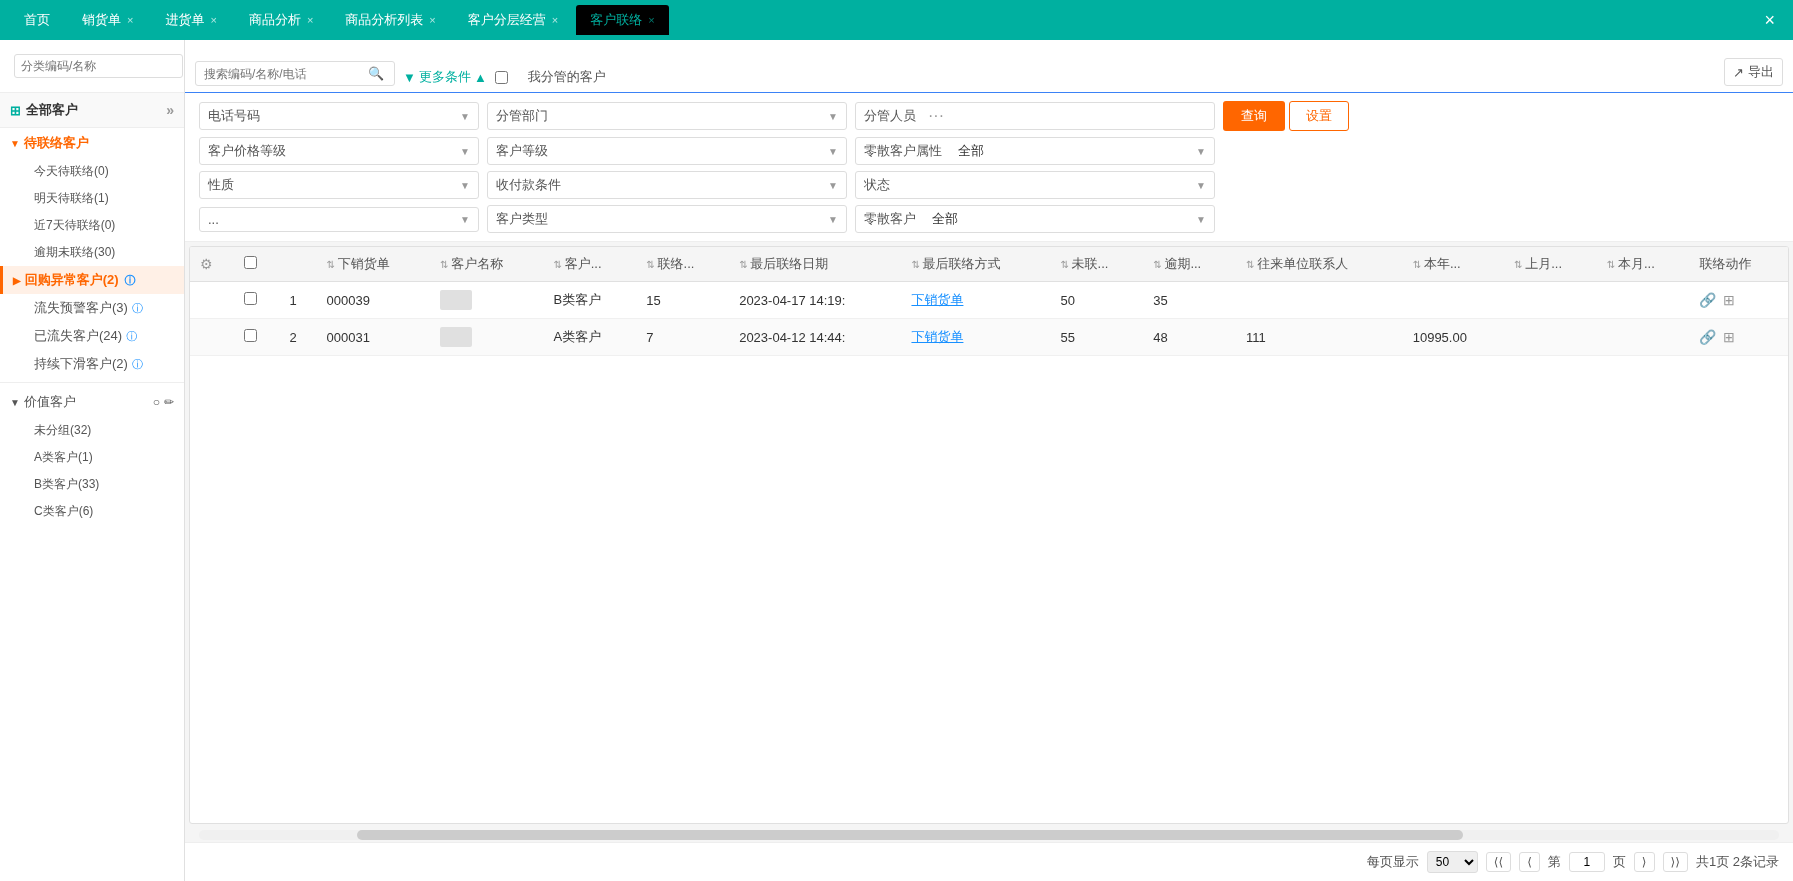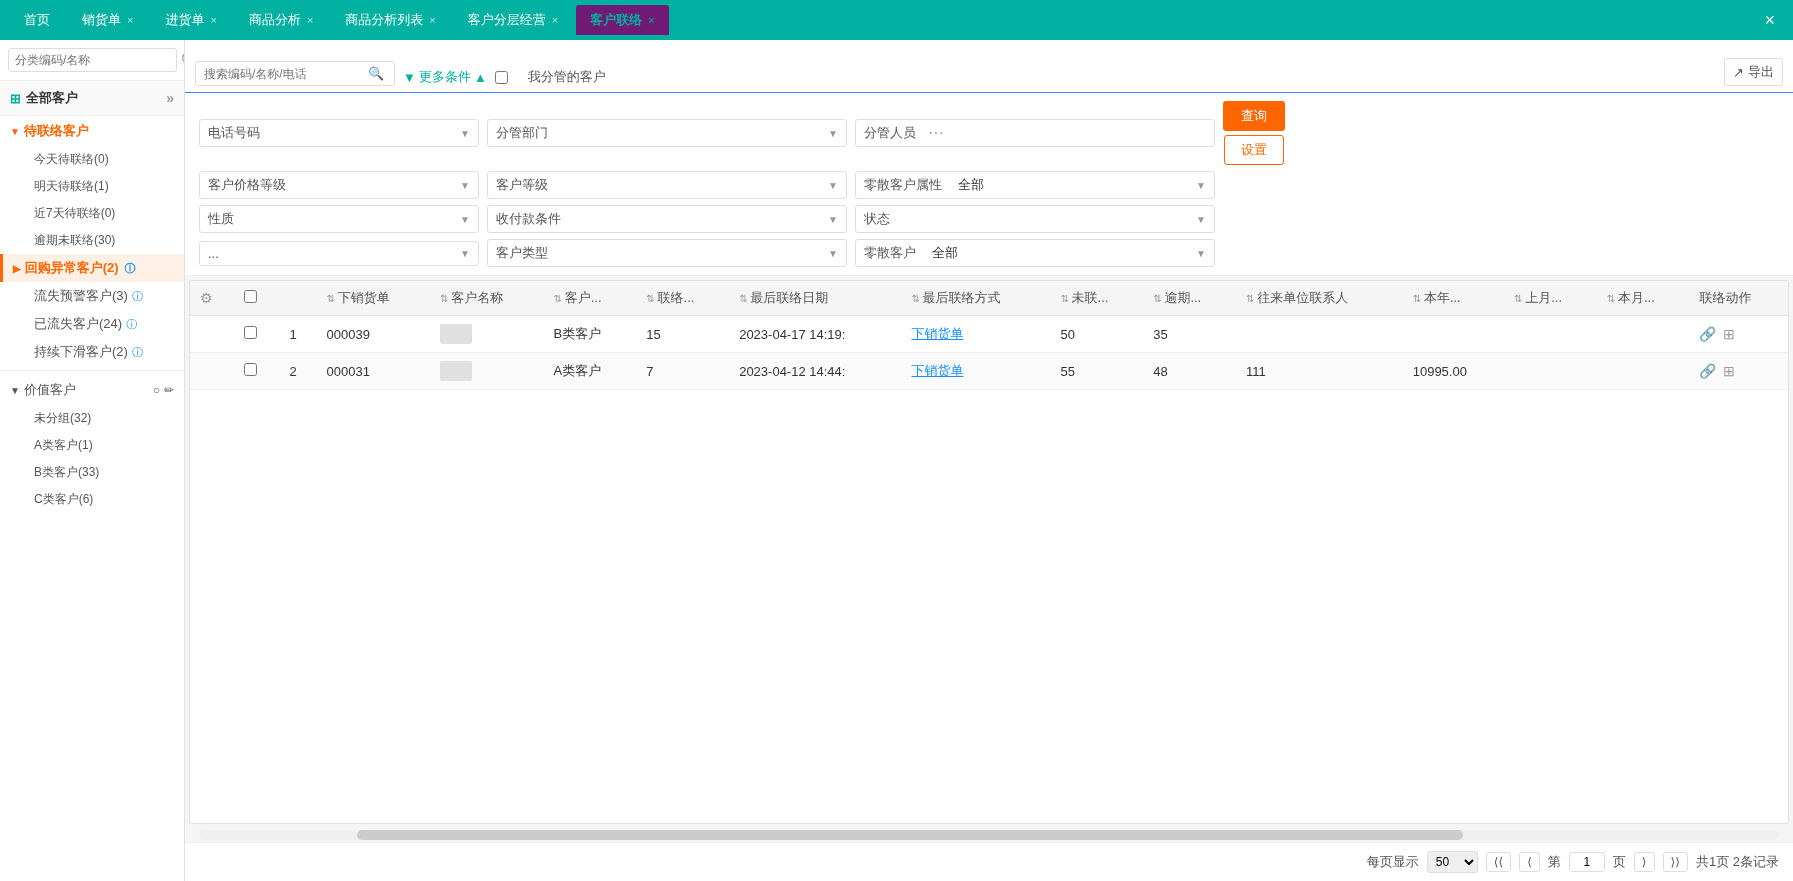--- a/index.html
+++ b/index.html
@@ -8,35 +8,35 @@
     
     .top-nav {
       display: flex; align-items: center; background: #00b0a0; height: 40px; padding: 0 10px;
       color: white; gap: 4px;
     }
     .nav-tab {
       padding: 6px 14px; cursor: pointer; border-radius: 3px 3px 0 0;
       color: white; display: flex; align-items: center; gap: 4px; font-size: 13px;
       white-space: nowrap;
     }
-    .nav-tab.active { background: #701a75; color: #00b0a0; font-weight: bold; }
+    .nav-tab.active { background: #000000; color: #00b0a0; font-weight: normal; }
     .nav-tab .close-x { font-size: 11px; opacity: 0.7; margin-left: 2px; }
     .nav-spacer { flex: 1; }
     .nav-close-btn { color: white; cursor: pointer; font-size: 18px; padding: 4px 8px; }
 
     
     .main-layout { display: flex; height: calc(881px - 40px); }
 
     
     .sidebar {
       width: 185px; min-width: 185px; background: white; border-right: 1px solid #e0e0e0;
       overflow-y: auto; display: flex; flex-direction: column;
     }
     .sidebar-search {
-      display: flex; align-items: center; padding: 8px; border-bottom: 1px solid #eee; gap: 4px;
+      display: flex; align-items: center; padding: 14px; border-bottom: 1px solid #eee; gap: 4px;
     }
     .sidebar-search input {
       flex: 1; border: 1px solid #ddd; border-radius: 3px; padding: 4px 6px; font-size: 12px;
       outline: none;
     }
     .sidebar-search .search-icon { color: #999; font-size: 14px; cursor: pointer; }
     .sidebar-title {
       display: flex; align-items: center; padding: 8px 10px; font-weight: bold; color: #333;
       background: #f9f9f9; border-bottom: 1px solid #eee;
     }
@@ -107,21 +107,21 @@
     .filter-field.wide { min-width: 280px; }
     .filter-field.wider { min-width: 360px; }
     .query-btn {
       background: #ff6600; color: white; border: none; border-radius: 3px;
       padding: 6px 18px; cursor: pointer; font-size: 13px;
     }
     .settings-btn {
       background: white; color: #ff6600; border: 1px solid #ff6600; border-radius: 3px;
       padding: 5px 16px; cursor: pointer; font-size: 13px;
     }
-    .btn-group { display: flex; flex-direction: column; gap: 4px; align-items: center; }
+    .btn-group { display: flex; flex-direction: row; gap: 4px; }
     .more-dots { color: #999; cursor: pointer; font-size: 16px; }
 
     
     .table-container { flex: 1; overflow: auto; background: white; margin: 4px; border: 1px solid #e0e0e0; border-radius: 3px; }
     table { width: 100%; border-collapse: collapse; font-size: 12px; }
     thead tr { background: #f5f5f5; }
     thead th {
       padding: 8px 10px; text-align: left; border-bottom: 1px solid #e0e0e0;
       color: #555; font-weight: normal; white-space: nowrap; position: sticky; top: 0; background: #f5f5f5;
     }

